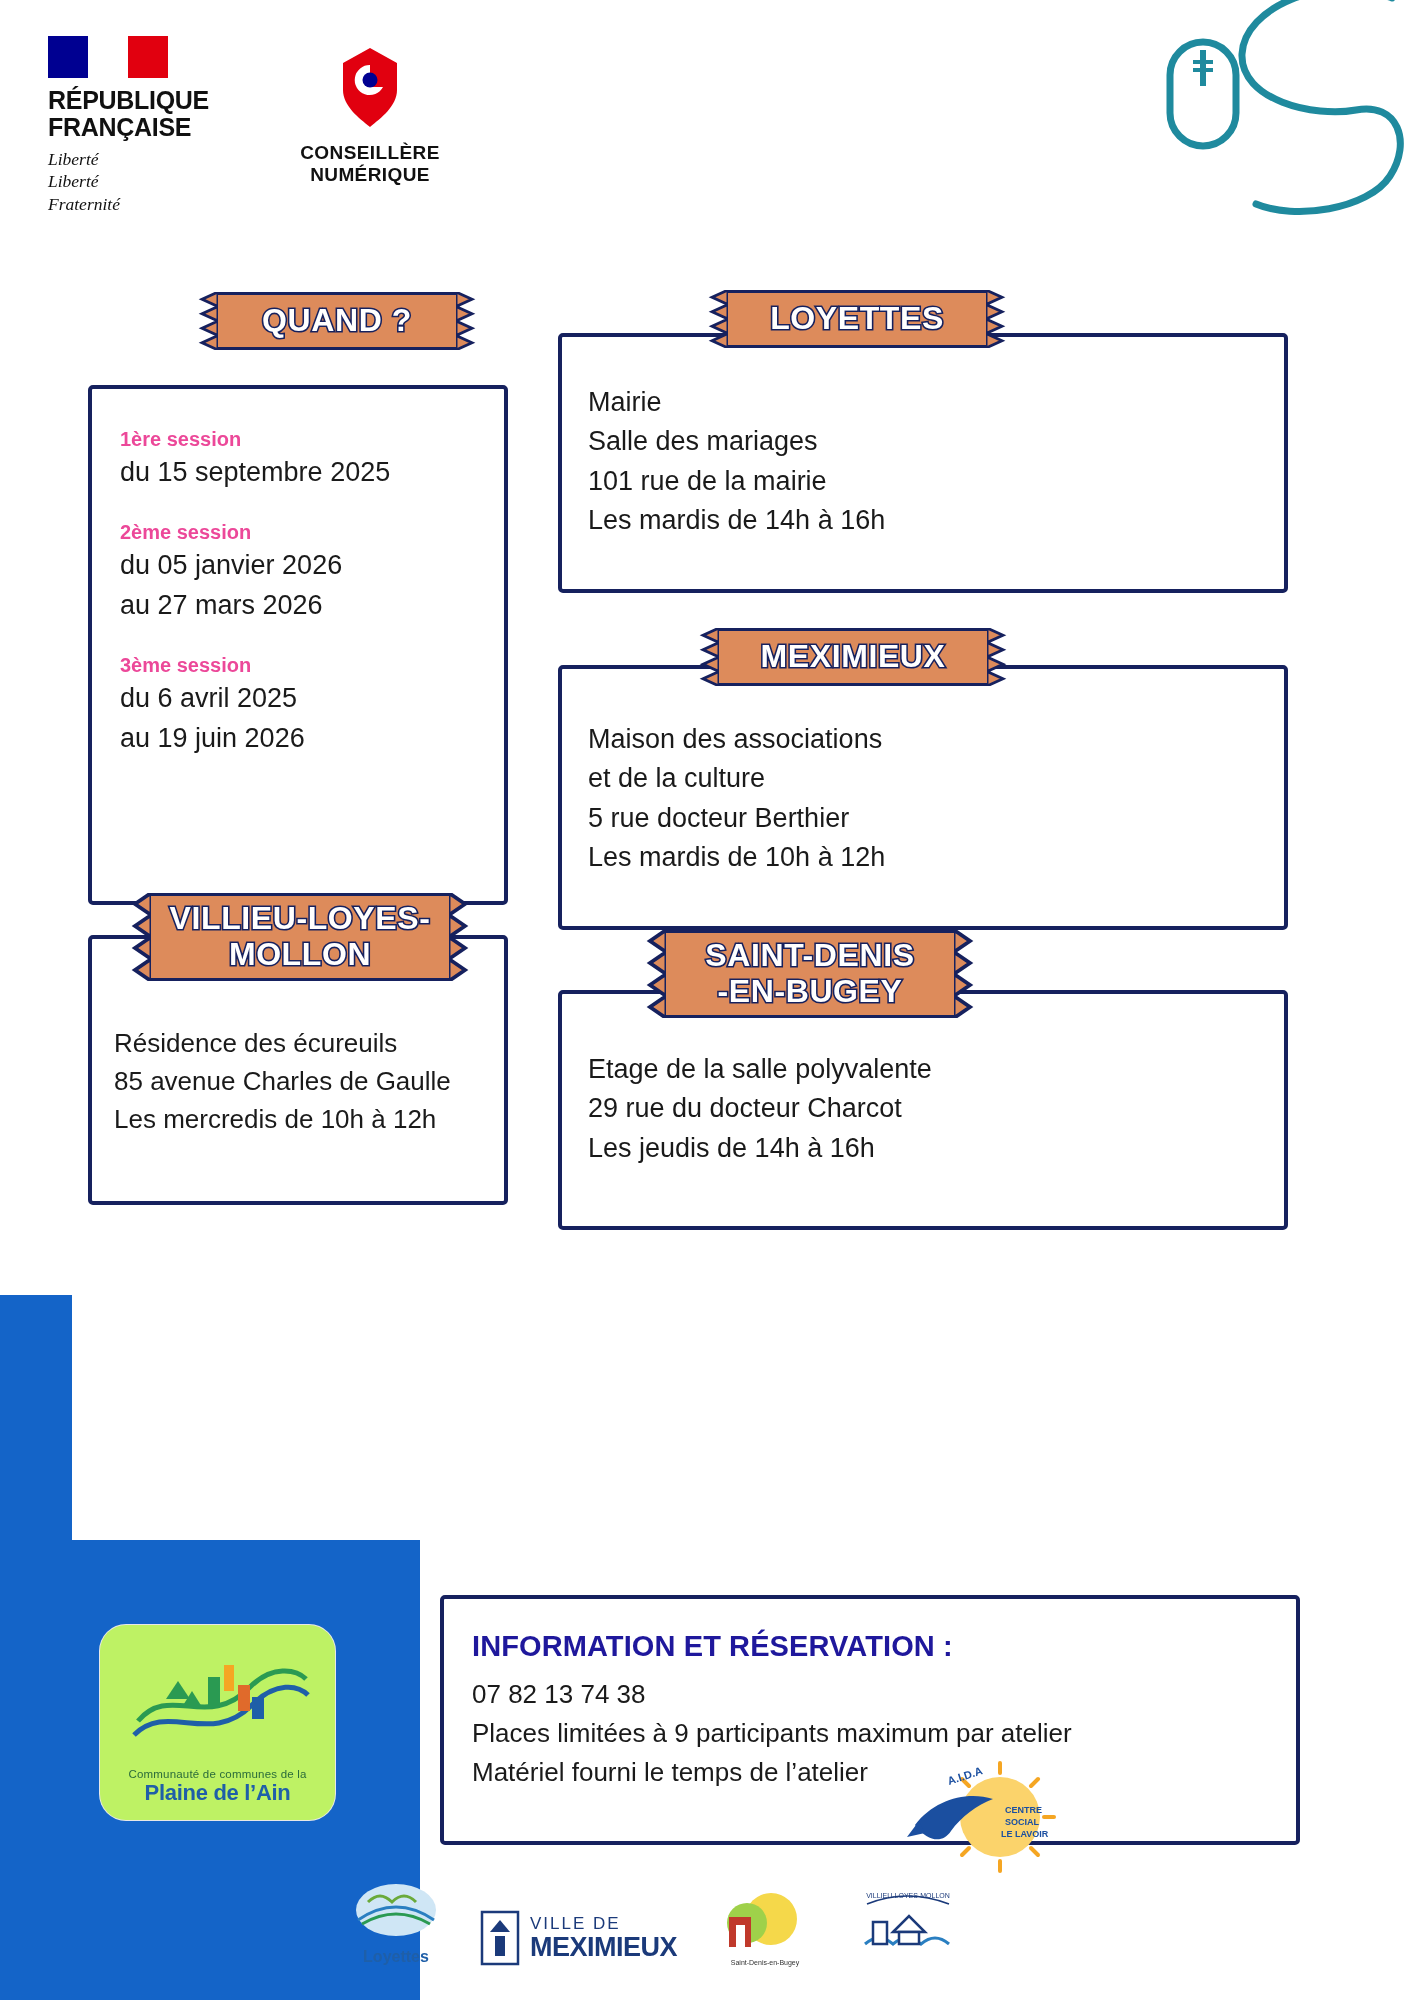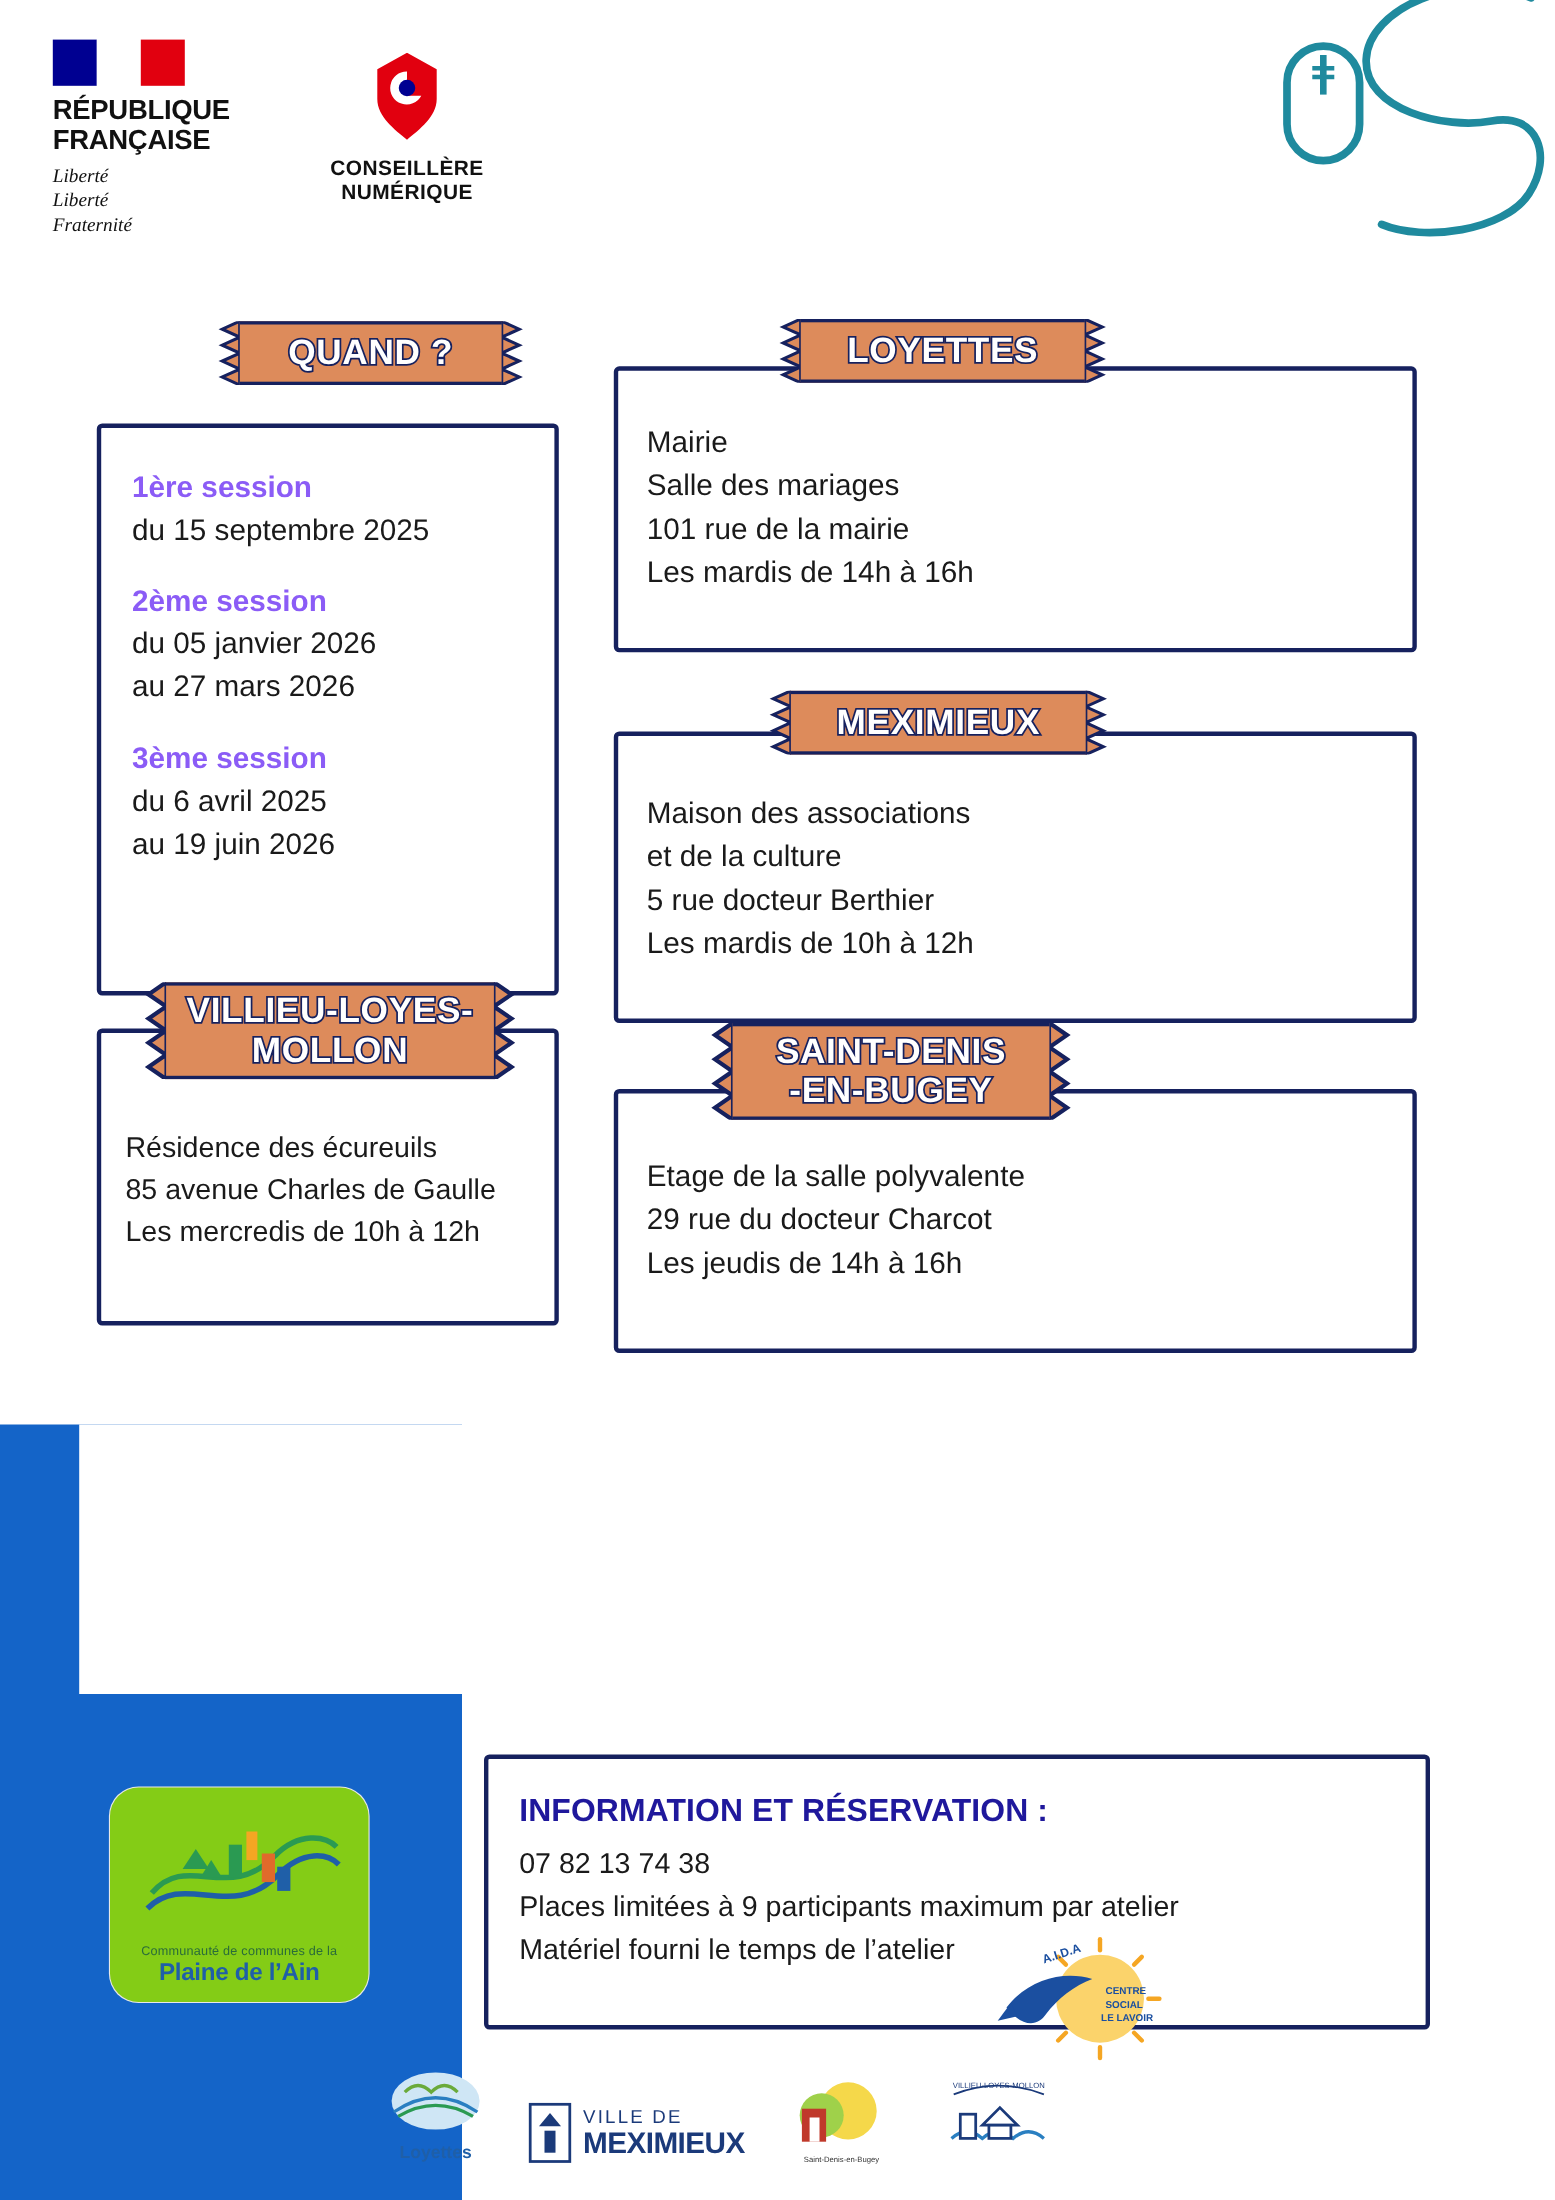--- a/index.html
+++ b/index.html
@@ -80,35 +80,35 @@
   .ribbon .zig.r { right: -19px; }
   .ribbon .label {
     font-weight: bold; font-size: 32px; letter-spacing: 0.6px; line-height: 1.12;
     color: #ffffff;
     -webkit-text-stroke: 3.2px #16215e;
     paint-order: stroke fill;
     text-shadow: none;
   }
 
   
-  .sess-title { color: #8b5cf6; font-weight: bold; font-size: 27px; line-height:1.4;}
+  .sess-title { color: #ec4899; font-weight: bold; font-size: 20px; line-height:1.4;}
   .sess-line { color: #1a1a1a; font-size: 27px; line-height: 1.46; }
   .sess-gap { height: 26px; }
 
   
   .info-title {
     color: #1f189c; font-weight: bold; font-size: 29px; letter-spacing: 0.1px;
     margin-bottom: 8px;
   }
   .info-line { color: #1a1a1a; font-size: 26px; line-height: 1.5; }
 
   
   .cc-logo {
     position: absolute; left: 100px; top: 1625px; z-index: 6;
-    width: 235px; height: 195px; background: #84cc16; border-radius: 26px;
+    width: 235px; height: 195px; background: #bef264; border-radius: 26px;
     box-shadow: 0 0 0 1px #e8e8e8;
   }
   .cc-caption {
     position: absolute; bottom: 14px; left: 0; width: 100%; text-align: center;
   }
   .cc-c1 { font-size: 11.5px; color: #2a6b3a; letter-spacing: .2px; }
   .cc-c2 { font-size: 22px; color: #1f5fa8; font-weight: bold; letter-spacing: -.3px;}
 
   .footer-logos { position: absolute; left: 350px; top: 1880px; z-index: 6;
     display: flex; align-items: flex-end; gap: 38px; }

